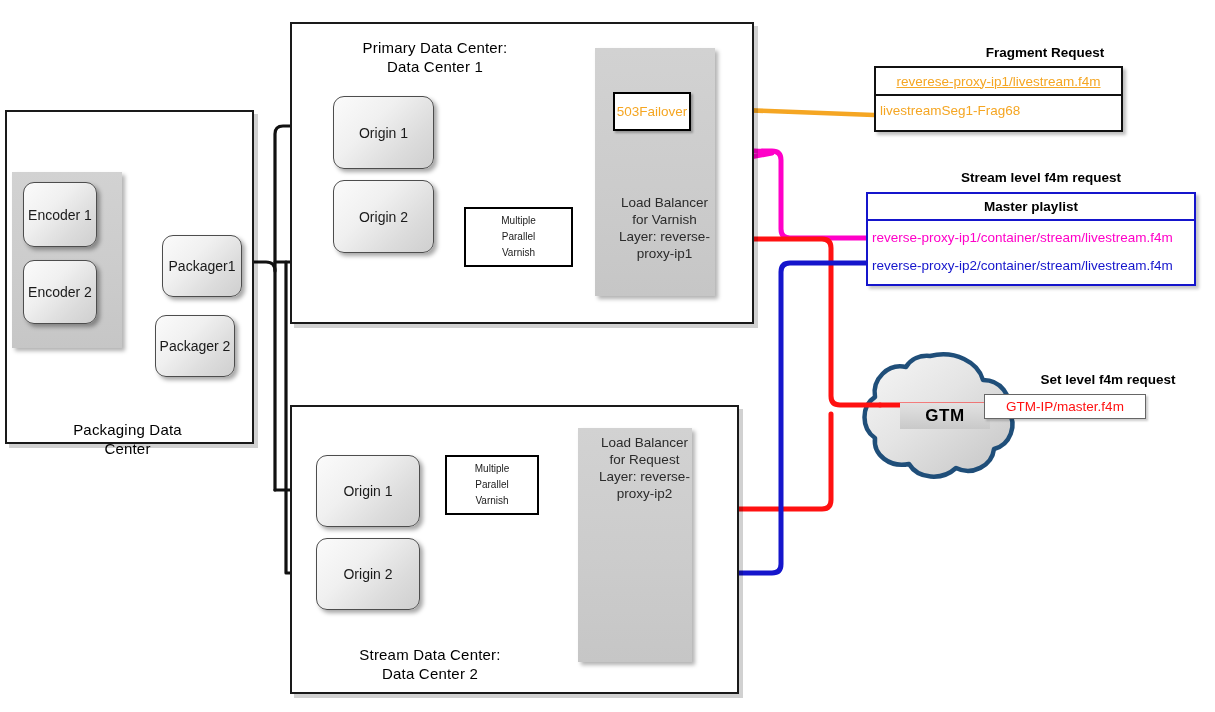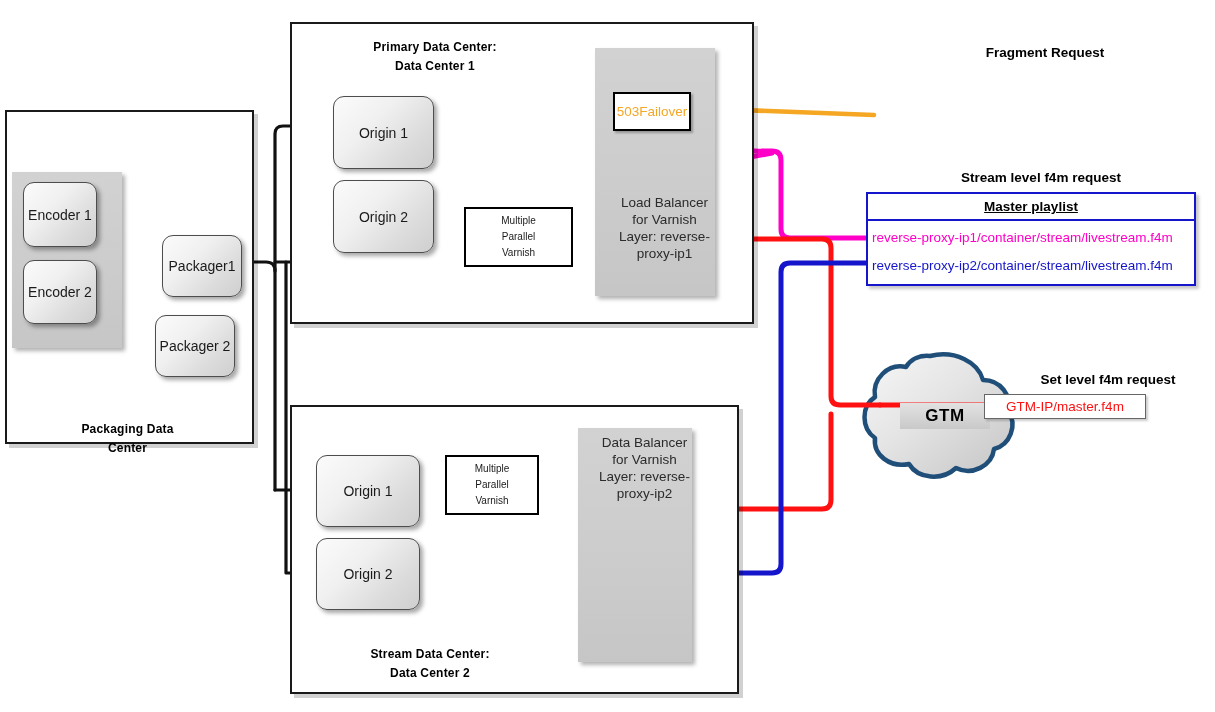--- a/index.html
+++ b/index.html
@@ -7,22 +7,22 @@
   body{font-family:"Liberation Sans",sans-serif;}
   #stage{position:relative;width:1215px;height:712px;overflow:hidden;background:#fff;}
   #wires{position:absolute;left:0;top:0;width:1215px;height:712px;pointer-events:none;}
 
   
   .dc-box{
     position:absolute;border:2px solid #1a1a1a;background:#ffffff;
     box-shadow:4px 4px 0 rgba(0,0,0,0.18);
   }
   .dc-title{
-    position:absolute;font-weight:bold;color:#000;text-align:center;
-    font-size:12px;line-height:19px;letter-spacing:.2px;
+    position:absolute;font-weight:normal;color:#000;text-align:center;
+    font-size:15px;line-height:19px;letter-spacing:.2px;
   }
 
   
   .node{
     position:absolute;border:1.5px solid #4d4d4d;border-radius:11px;
     background:linear-gradient(135deg,#fbfbfb 0%,#f0f0f0 38%,#dcdcdc 72%,#cfcfcf 100%);
     box-shadow:3px 3px 4px rgba(0,0,0,0.35);
     display:flex;align-items:center;justify-content:center;
     color:#1a1a1a;font-size:14px;text-align:center;
   }
@@ -54,21 +54,21 @@
   }
   .frag-row{position:absolute;left:0;right:0;color:#F5A623;font-size:13.5px;
     display:flex;align-items:center;}
   .frag-row.r1{justify-content:center;text-decoration:underline;border-bottom:2px solid #111;}
   .frag-row.r2{justify-content:flex-start;padding-left:4px;}
 
   .pl-box{position:absolute;border:2px solid #1515cc;background:#fff;
     box-shadow:3px 3px 3px rgba(0,0,0,0.22);}
   .pl-head{position:absolute;left:0;right:0;top:0;height:25px;border-bottom:2px solid #1515cc;
     display:flex;align-items:center;justify-content:center;font-weight:bold;font-size:13.5px;
-    color:#000;text-decoration:underline;}
+    color:#000;}
   .pl-row{position:absolute;left:4px;right:2px;font-size:13.5px;display:flex;align-items:center;}
   .pl-row.ip1{color:#FF00C8;}
   .pl-row.ip2{color:#1515cc;}
 
   .set-box{position:absolute;border:1.5px solid #666;background:#fff;
     display:flex;align-items:center;justify-content:center;
     color:#ff1111;font-size:13.5px;box-shadow:2px 2px 2px rgba(0,0,0,0.2);}
 
   .gtm-label{position:absolute;background:linear-gradient(180deg,#e2e2e2,#c9c9c9);
     display:flex;align-items:center;justify-content:center;
@@ -249,37 +249,41 @@
 
   <div class="node" style="left:316px;top:455px;width:102px;height:70px;">
     <span>Origin 1</span>
   </div>
   <div class="node" style="left:316px;top:538px;width:102px;height:70px;">
     <span>Origin 2</span>
   </div>
 
   <div class="panel" style="left:578px;top:428px;width:114px;height:234px;">
     <div class="panel-label" style="top:6px;">
-      <span>Data Balancer for Varnish Layer: reverse-proxy-ip2</span>
+      <span>Load Balancer for Request Layer: reverse-proxy-ip2</span>
     </div>
   </div>
 
   <div class="callout" style="left:445px;top:455px;width:90px;height:56px;flex-direction:column;">
     <span>Multiple</span>
     <span>Parallel</span>
     <span>Varnish</span>
   </div>
 
   <div class="dc-title" style="left:300px;top:645px;width:260px;text-align:center;">
     <div>Stream Data Center:</div>
     <div>Data Center 2</div>
   </div>
 
   <div class="sect-title" style="left:880px;top:45px;width:330px;">Fragment Request</div>
 
+  <div class="frag-box" style="left:874px;top:66px;width:245px;height:62px;">
+    <div class="frag-row r1" style="top:0;height:26px;">reverese-proxy-ip1/livestream.f4m</div>
+    <div class="frag-row r2" style="top:26px;height:32px;">livestreamSeg1-Frag68</div>
+  </div>
 
   <div class="sect-title" style="left:876px;top:170px;width:330px;">Stream level f4m request</div>
 
   <div class="pl-box" style="left:866px;top:192px;width:326px;height:90px;">
     <div class="pl-head">Master playlist</div>
     <div class="pl-row ip1" style="top:29px;height:28px;">reverse-proxy-ip1/container/stream/livestream.f4m</div>
     <div class="pl-row ip2" style="top:57px;height:28px;">reverse-proxy-ip2/container/stream/livestream.f4m</div>
   </div>
 
   <div class="gtm-label" style="left:900px;top:403px;width:90px;height:26px;">GTM</div>

